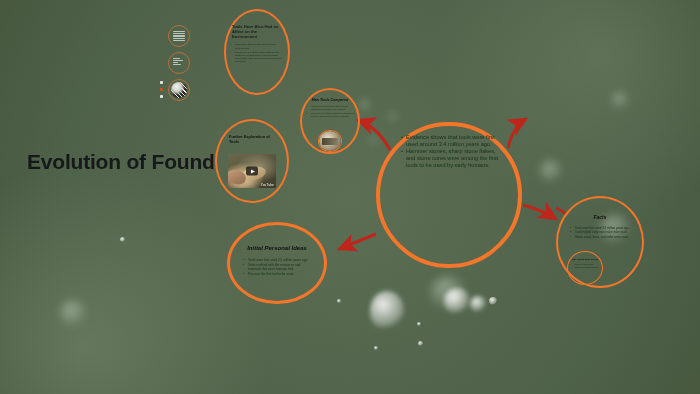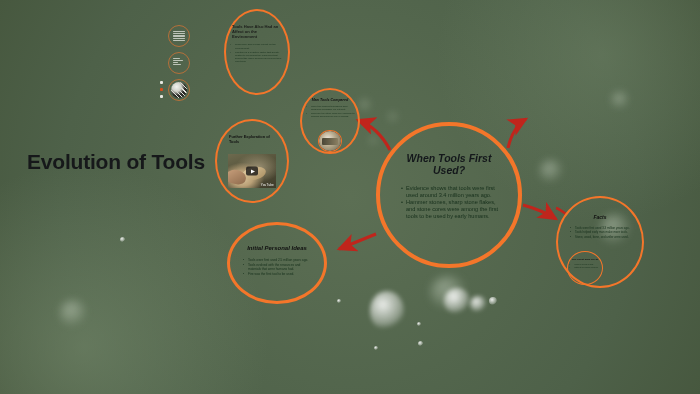--- a/index.html
+++ b/index.html
@@ -108,21 +108,21 @@
   <div class="bokeh tiny" style="left:374px;top:346px;width:4px;height:4px;"></div>
   <div class="bokeh tiny" style="left:337px;top:299px;width:4px;height:4px;"></div>
   <div class="bokeh soft" style="left:360px;top:100px;width:10px;height:10px;"></div>
   <div class="bokeh soft" style="left:389px;top:113px;width:8px;height:8px;"></div>
   <div class="bokeh soft" style="left:370px;top:137px;width:7px;height:7px;"></div>
   <div class="bokeh soft" style="left:540px;top:160px;width:22px;height:22px;"></div>
   <div class="bokeh soft" style="left:612px;top:92px;width:16px;height:16px;"></div>
   <div class="bokeh tiny" style="left:120px;top:237px;width:5px;height:5px;"></div>
   <div class="bokeh soft" style="left:60px;top:300px;width:26px;height:26px;"></div>
 
-  <div id="deck-title">Evolution of Tools</div>
+  <div id="deck-title">Evolution of Found</div>
 
   <svg id="arrows" width="700" height="394" viewBox="0 0 700 394">
     <defs>
       <marker id="ah" markerWidth="7" markerHeight="7" refX="5.6" refY="3" orient="auto">
         <path d="M0,0 L6.4,3 L0,6 L1.6,3 Z" fill="#c0251c"></path>
       </marker>
     </defs>
     <path d="M390,150 C381,133 369,124 358,120" stroke="#c0251c" stroke-width="3.1" fill="none" marker-end="url(#ah)"></path>
     <path d="M508,148 C512,131 519,123 526,119" stroke="#c0251c" stroke-width="3.1" fill="none" marker-end="url(#ah)"></path>
     <path d="M523,205 C538,209 548,214 556,219" stroke="#c0251c" stroke-width="3.1" fill="none" marker-end="url(#ah)"></path>
@@ -187,21 +187,20 @@
       <div class="vid-bg"></div>
       <div class="vid-rock"></div>
       <div class="vid-hand"></div>
       <div class="vid-play"></div>
       <div class="vid-logo">YouTube</div>
     </div>
   </div>
 
   <div class="node" id="node-central">
     <div class="node-inner">
-      <div class="n-title">When Tools First Used?</div>
       <ul class="n-list">
         <li>Evidence shows that tools were first used around 3.4 million years ago.</li>
         <li>Hammer stones, sharp stone flakes, and stone cores were among the first tools to be used by early humans.</li>
       </ul>
     </div>
   </div>
 
   <div class="node" id="node-ideas">
     <div class="node-inner">
       <div class="n-title">Initial Personal Ideas</div>

